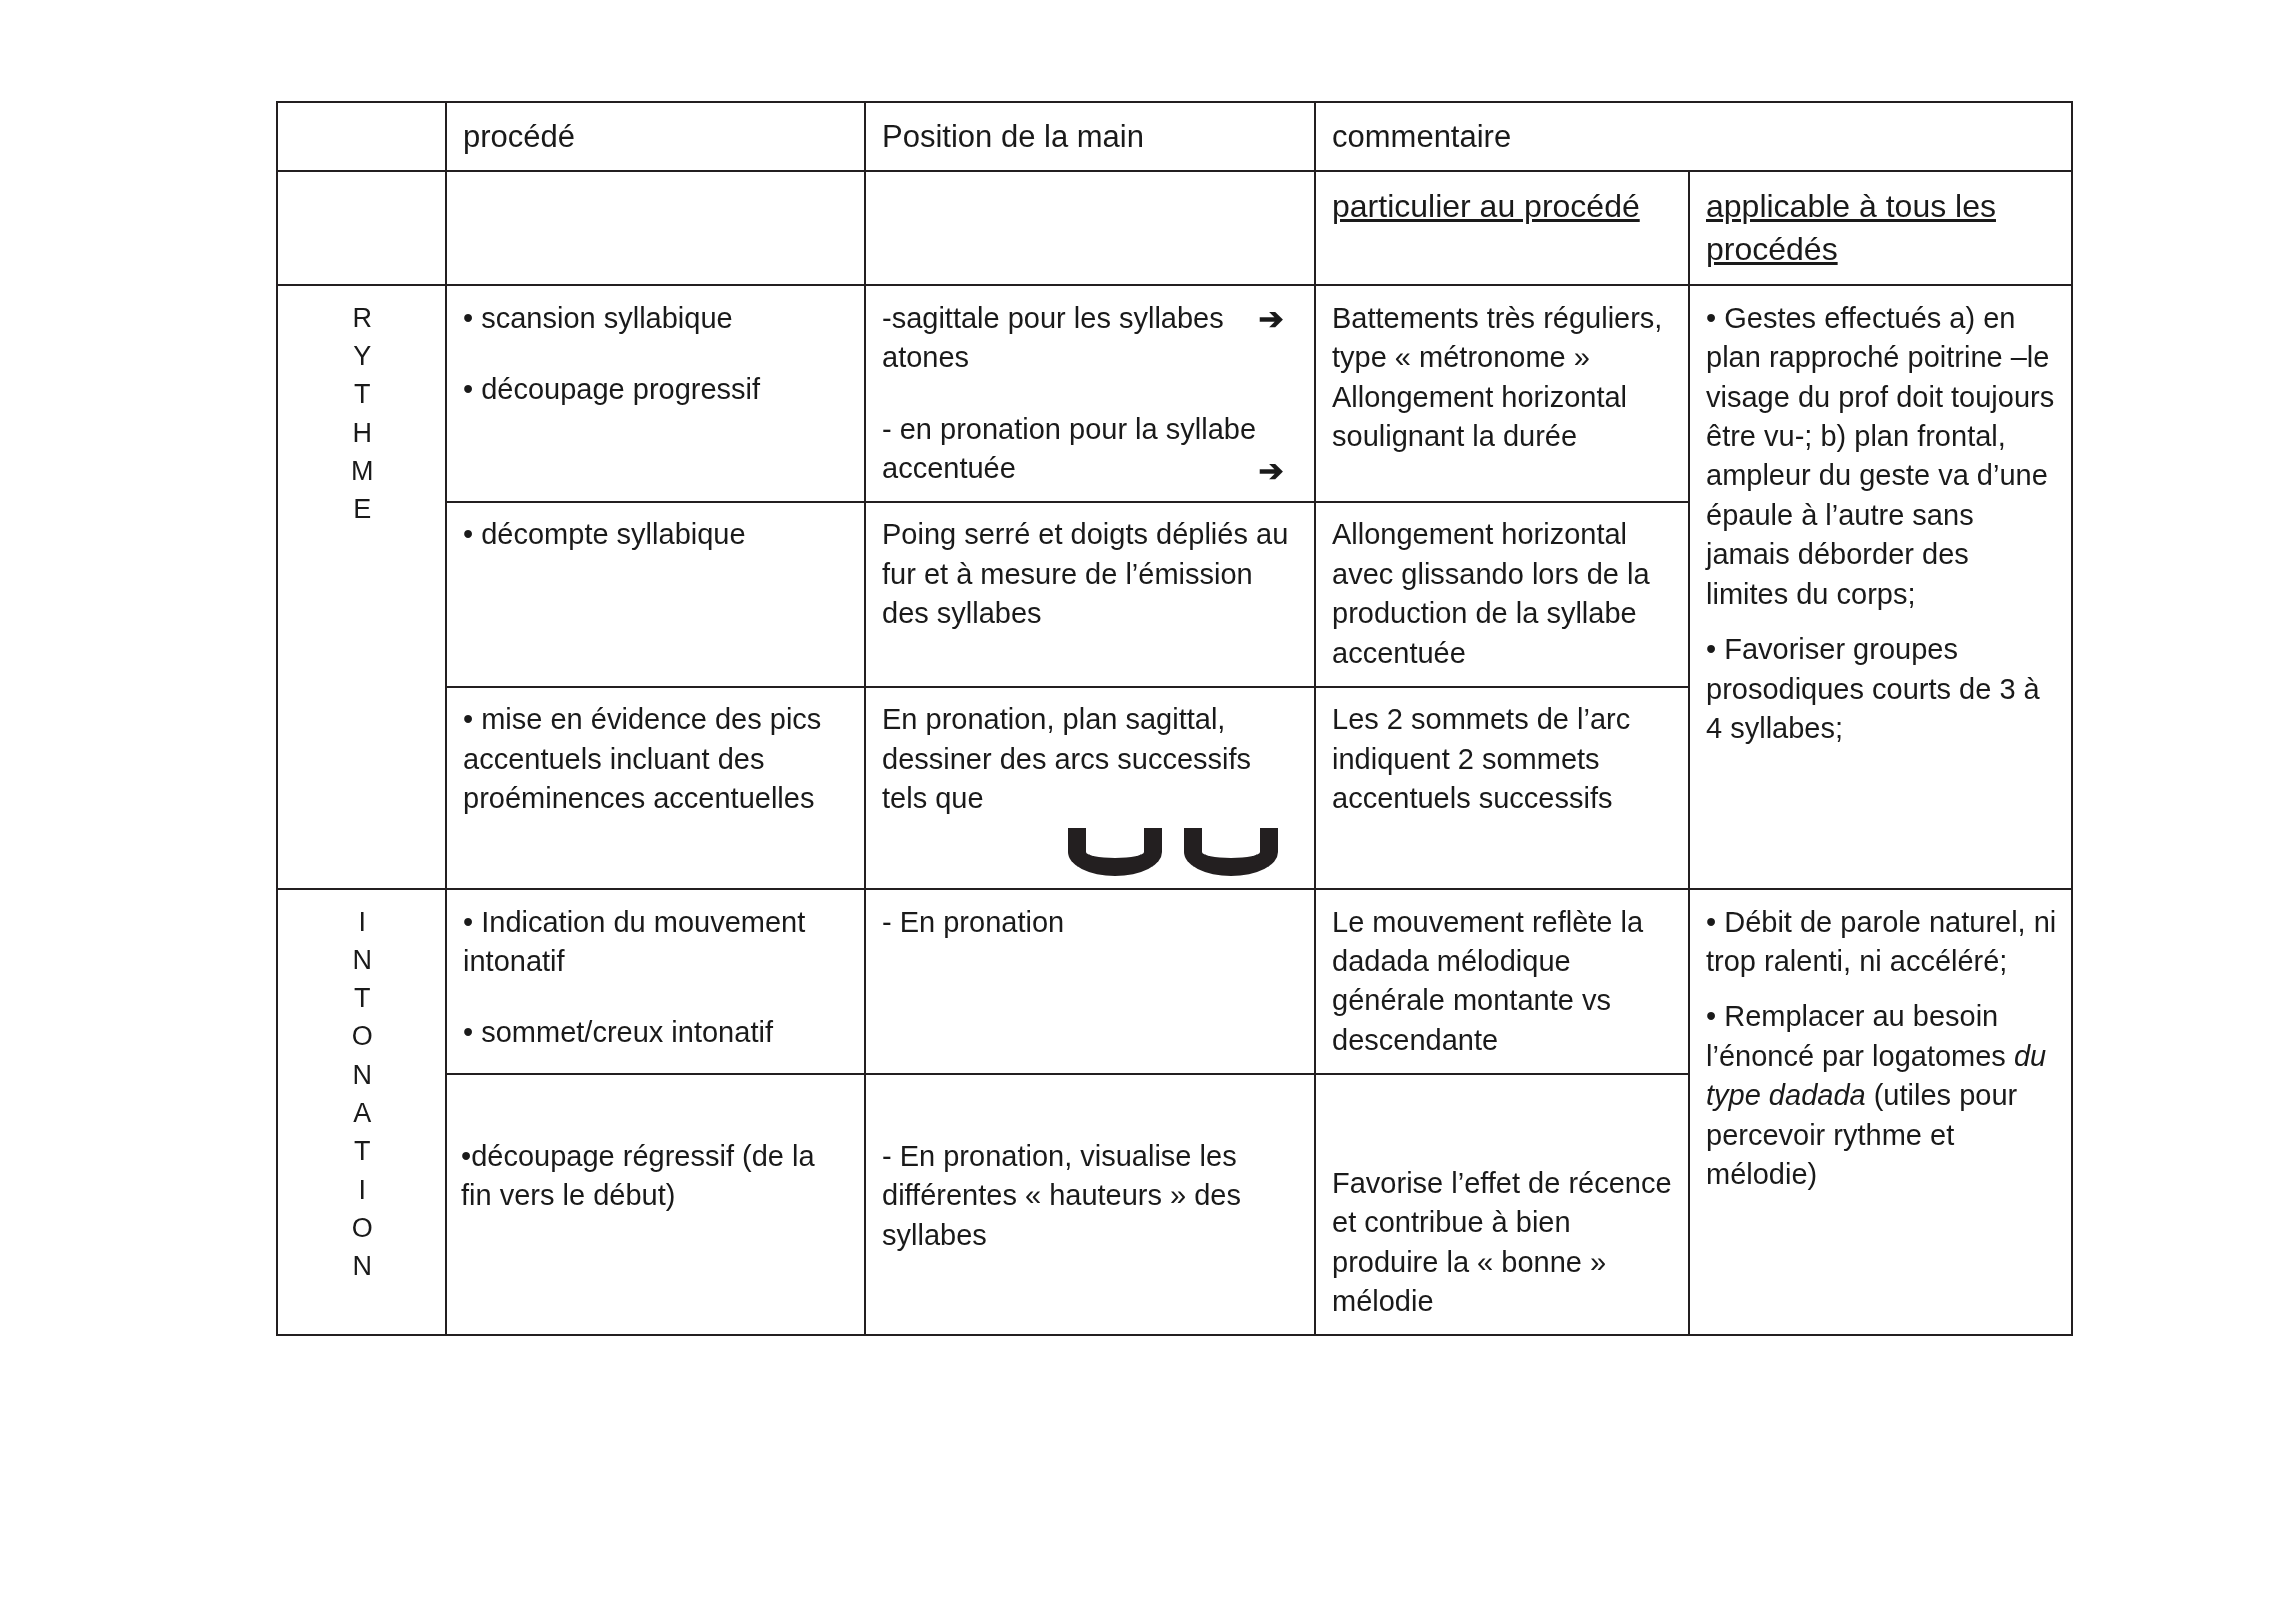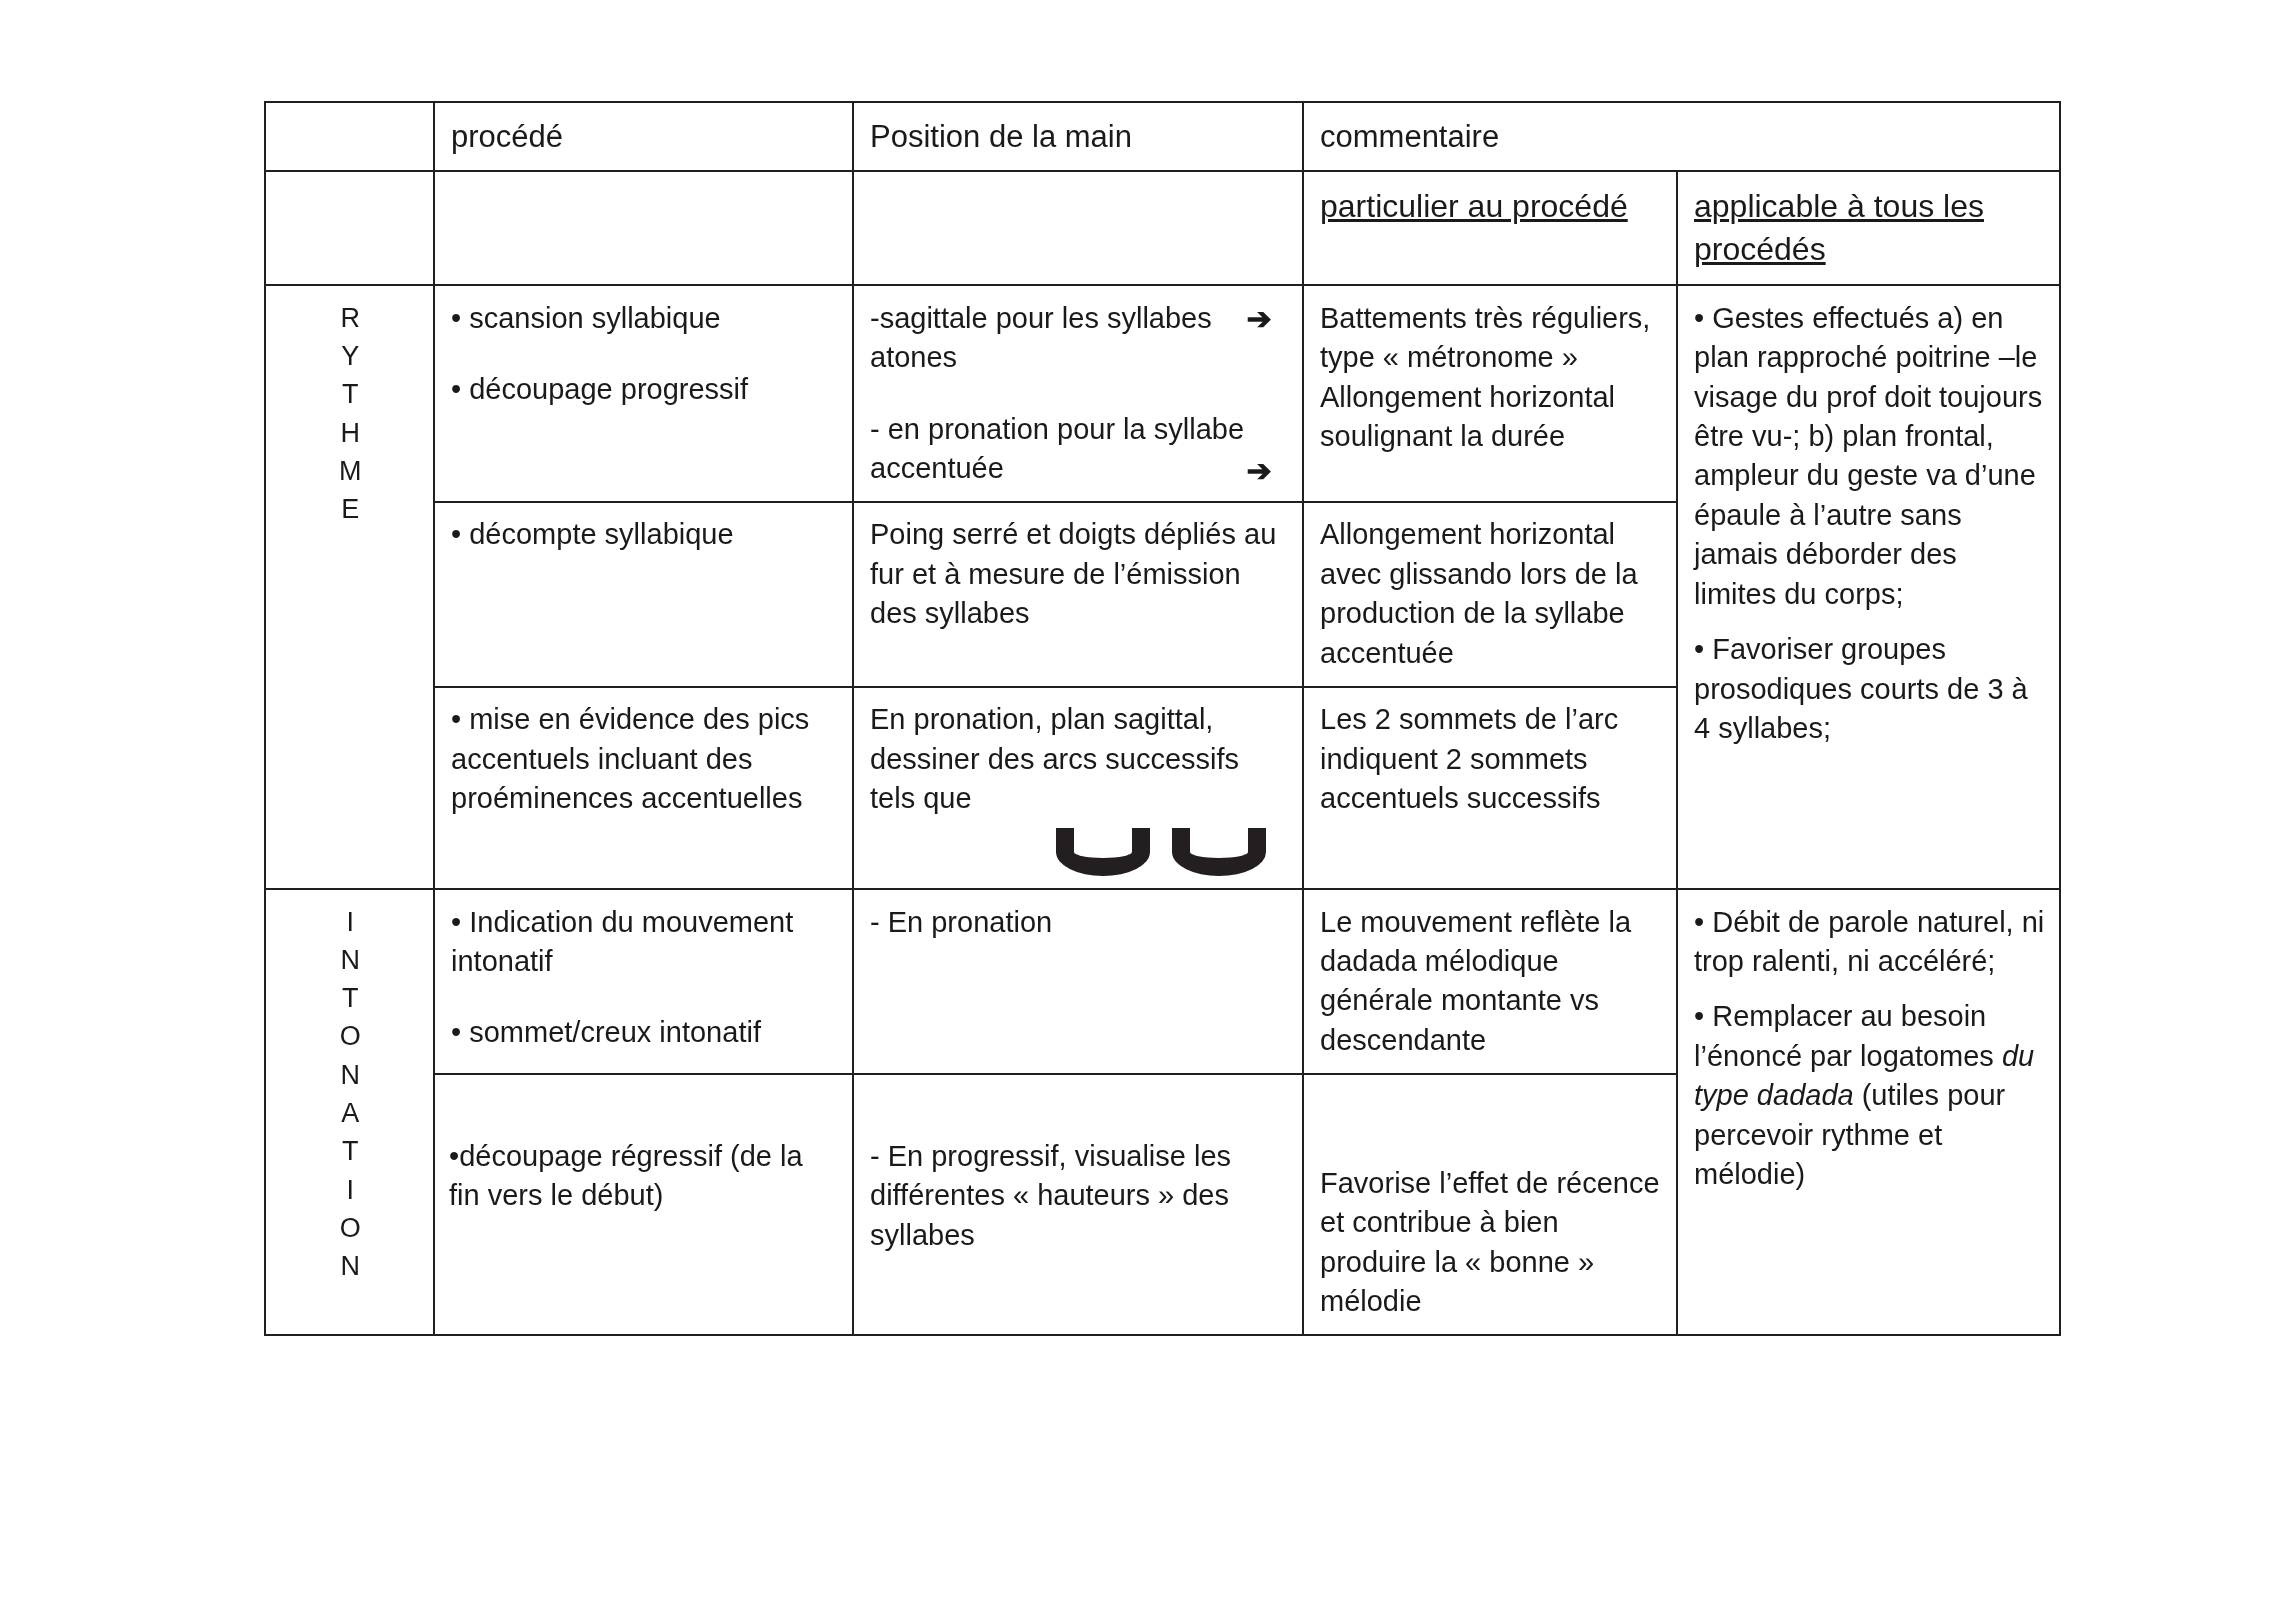--- a/index.html
+++ b/index.html
@@ -17,21 +17,21 @@
 
   .page {
     position: relative;
     width: 2293px;
     height: 1621px;
     background: #ffffff;
   }
 
   .table-wrap {
     position: absolute;
-    left: 264px;
+    left: 276px;
     top: 101px;
     width: 1796px;
   }
 
   table.proc-table {
     border-collapse: collapse;
     table-layout: fixed;
     width: 1796px;
     font-size: 29px;
     line-height: 1.36;
@@ -244,21 +244,21 @@
             <span class="pad-block">• Débit de parole naturel, ni trop ralenti, ni accéléré;</span>
             <span class="pad-block"><span>• Remplacer au besoin l’énoncé par logatomes </span><span class="ital">du type dadada</span><span> (utiles pour percevoir rythme et mélodie)</span></span>
           </td>
         </tr>
 
         <tr>
           <td style="padding-top:62px;padding-left:14px;">
             <span class="cell-line">•découpage régressif (de la fin vers le début)</span>
           </td>
           <td style="padding-top:62px;">
-            <span class="cell-line">- En progressif, visualise les différentes « hauteurs » des syllabes</span>
+            <span class="cell-line">- En pronation, visualise les différentes « hauteurs » des syllabes</span>
           </td>
           <td style="padding-top:89px;border-radius:30px;">Favorise l’effet de récence et contribue à bien produire la « bonne » mélodie</td>
         </tr>
 
       </tbody>
     </table>
   </div>
 </div>
 
 

